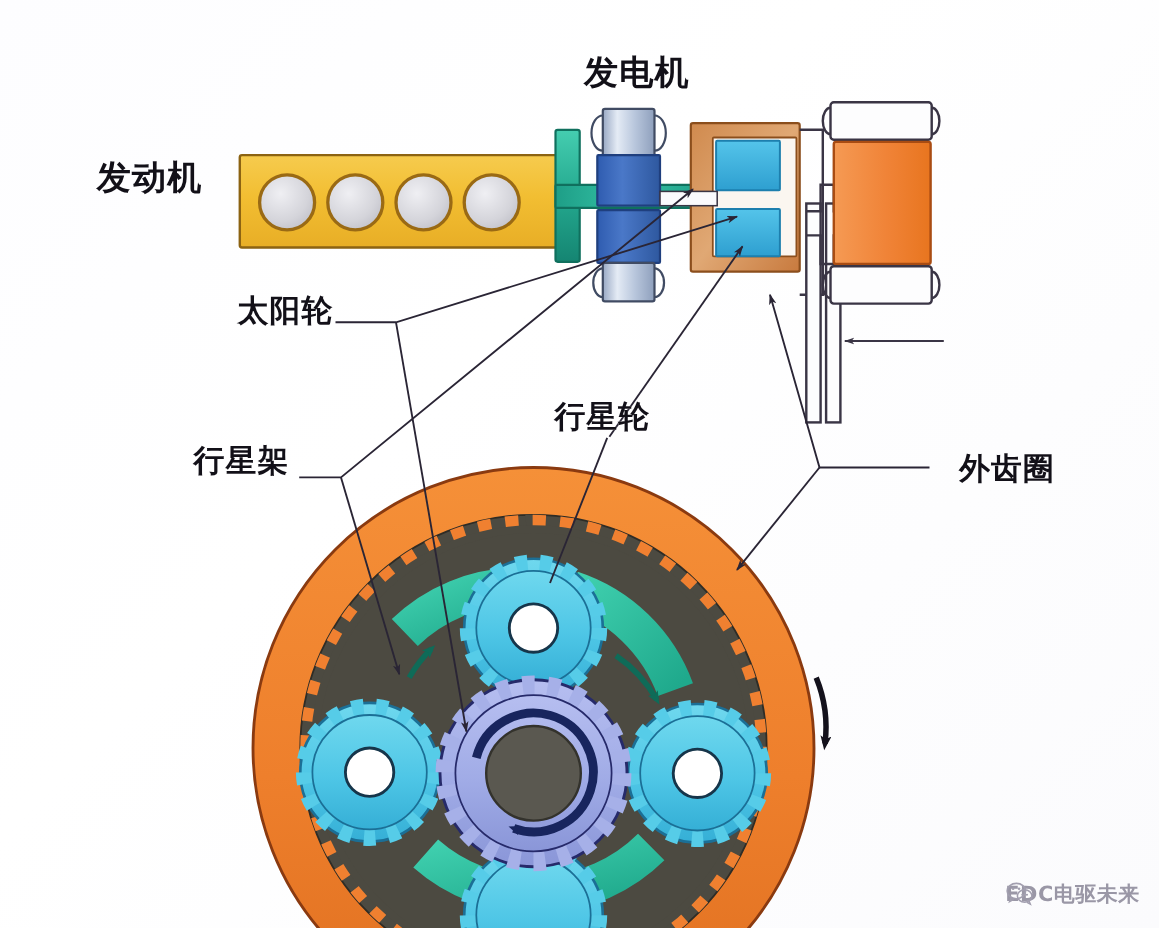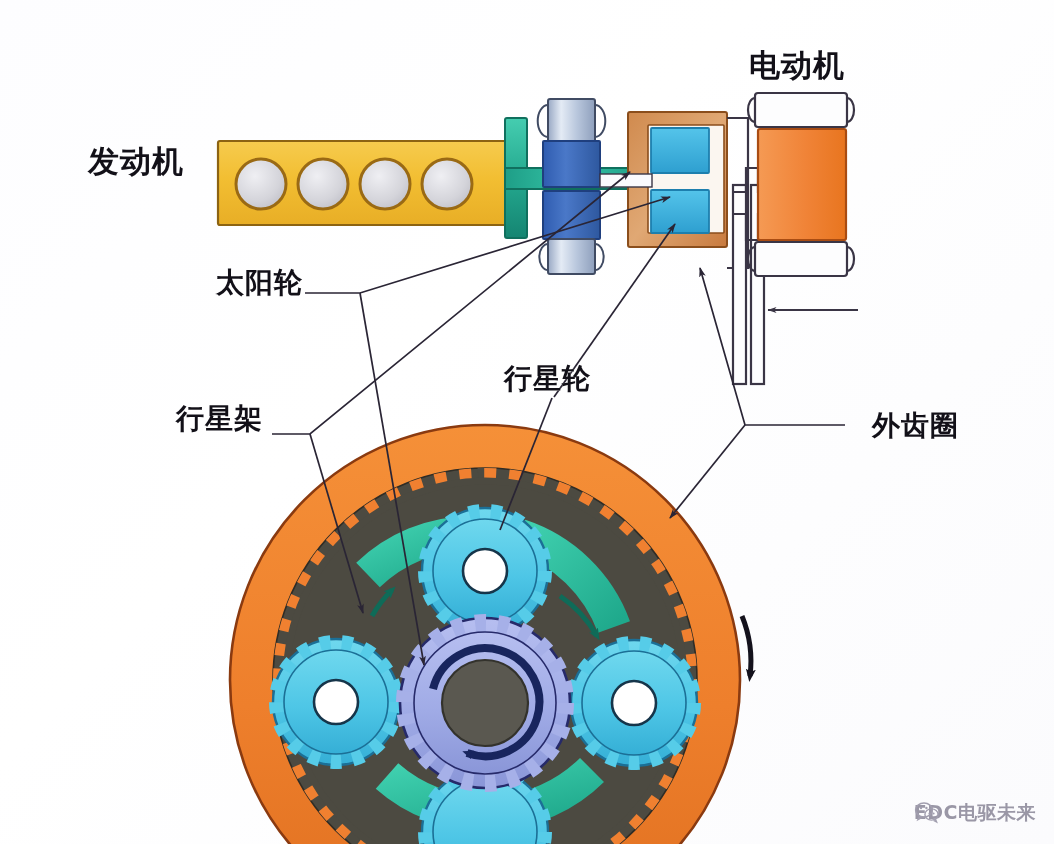--- a/index.html
+++ b/index.html
@@ -282,22 +282,22 @@
       <path d="M 552 398 L 500 530"></path>
 
       <path d="M 845 425 L 745 425 L 700 268" marker-end="url(#arrTip)"></path>
 
       <path d="M 745 425 L 670 518" marker-end="url(#arrTip)"></path>
     </g>
   </svg>
 
   <div class="lbl lbl-big" style="left:88px;top:141px;">发动机</div>
 
-
-  <div class="lbl lbl-big" style="left:749px;top:45px;">电动机</div>
+  <div class="lbl lbl-big" style="left:531px;top:45px;">发电机</div>
+
 
   <div class="lbl lbl-mid" style="left:216px;top:264px;">太阳轮</div>
 
   <div class="lbl lbl-mid" style="left:176px;top:400px;">行星架</div>
 
   <div class="lbl lbl-mid" style="left:504px;top:360px;">行星轮</div>
 
   <div class="lbl lbl-mid" style="left:872px;top:407px;">外齿圈</div>
 
   <div id="wm">

